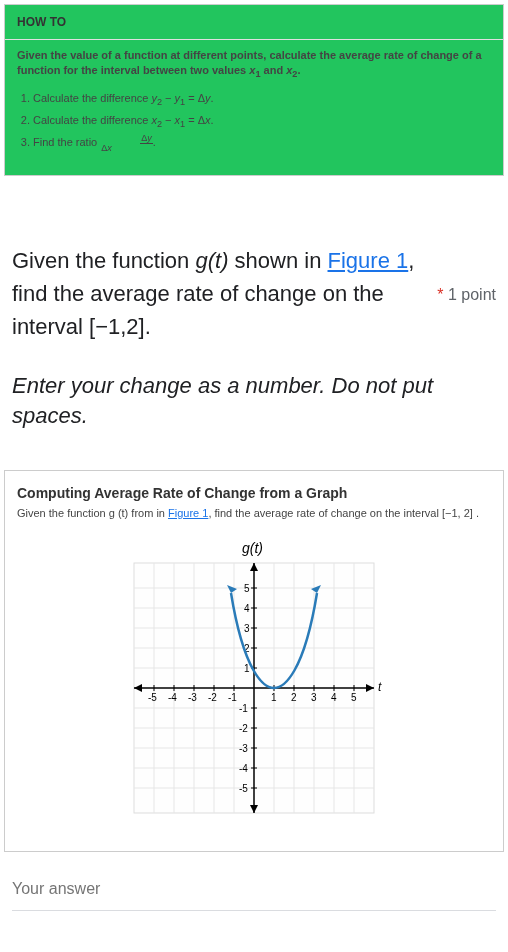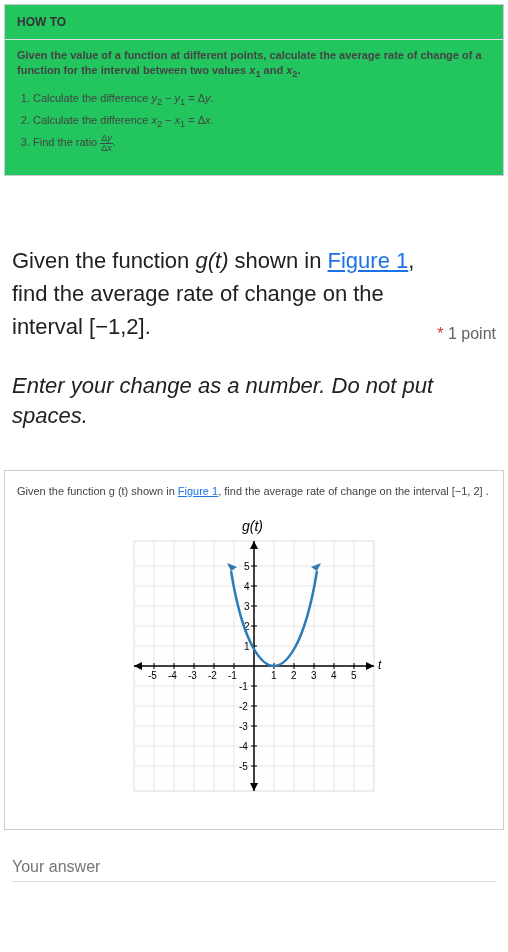--- a/index.html
+++ b/index.html
@@ -5,71 +5,72 @@
 * { box-sizing: border-box; margin: 0; padding: 0; }
 body { font-family: Arial, sans-serif; background: #fff; width: 508px; }
 
 .howto-box { border: 1px solid #ccc; background: #22c55e; margin: 4px; }
 .howto-header { font-size: 12px; font-weight: bold; padding: 10px 12px; color: #333; border-bottom: 1px solid #e0e0e0; }
 .howto-instr { font-size: 11px; font-weight: bold; padding: 8px 12px 2px 12px; color: #444; line-height: 1.4; }
 .howto-steps { font-size: 11px; padding: 6px 12px 22px 28px; color: #444; line-height: 1.7; }
 .howto-steps li { list-style: decimal; }
 
 .question-block { padding: 28px 12px 10px 12px; margin-top: 40px; }
-.q-row { display: flex; align-items: flex-end; }
+.q-row { display: flex; align-items: center; }
 .q-text { font-size: 22px; color: #202124; flex: 1; line-height: 1.5; }
 .q-text .func { font-style: italic; }
 .fig-link { color: #1a73e8; text-decoration: underline; }
 .points { font-size: 16px; color: #5f6368; white-space: nowrap; margin-left: 16px; padding-top: 4px; }
 .req-star { color: #d93025; }
 .instruct { font-size: 22px; font-style: italic; color: #202124; margin-top: 28px; line-height: 1.4; }
 
 .example-box { border: 1px solid #ccc; margin: 28px 4px 4px 4px; padding: 14px 12px 18px 12px; }
 .ex-title { font-size: 14px; font-weight: bold; color: #333; margin-bottom: 6px; }
 .ex-text { font-size: 11px; color: #444; }
 .ex-text .fl { color: #1a73e8; text-decoration: underline; }
 
 .graph-wrap { display: flex; justify-content: center; margin-top: 14px; }
 .graph { background: #fff; }
 
-.answer-row { margin: 28px 12px 0 12px; border-bottom: 1px solid #dadce0; padding-bottom: 5px; }
+.answer-row { margin: 28px 12px 0 12px; border-bottom: 1px solid #dadce0; padding-bottom: 12px; }
 .answer-input { border: none; outline: none; font-size: 16px; color: #70757a; width: 100%; background: transparent; }
 </style>
 </head>
 <body>
 
 <div class="howto-box">
   <div class="howto-header">HOW TO</div>
   <div class="howto-instr">
     Given the value of a function at different points, calculate the average rate of change of a function for the interval between two values <i>x</i><sub>1</sub> and <i>x</i><sub>2</sub>.
   </div>
   <ol class="howto-steps">
     <li>Calculate the difference <i>y</i><sub>2</sub> − <i>y</i><sub>1</sub> = Δ<i>y</i>.</li>
     <li>Calculate the difference <i>x</i><sub>2</sub> − <i>x</i><sub>1</sub> = Δ<i>x</i>.</li>
-    <li>Find the ratio <span style="display:inline-block;vertical-align:middle;font-size:9px;line-height:1;"><span style="display:block;border-bottom:1px solid #444;padding:0 1px;">Δ<i>y</i></span><span style="display:block;padding:0 1px;">Δ<i>x</i></span></span>.</li>
+    <li>Find the ratio <span style="display:inline-block;vertical-align:middle;font-size:9px;line-height:1;"><span style="display:block;border-bottom:1px solid #444;padding:0 1px;margin-left:40px;">Δ<i>y</i></span><span style="display:block;padding:0 1px;">Δ<i>x</i></span></span>.</li>
   </ol>
 </div>
 
 <div class="question-block">
   <div class="q-row">
     <div class="q-text">
       <span>Given the function </span><span class="func">g(t)</span><span> shown in </span>
       <a href="#" class="fig-link">Figure 1</a><span>, find the average rate of change on the interval [−1,2].</span>
     </div>
     <div class="points">
       <span class="req-star">*</span>
       <span>1 point</span>
     </div>
   </div>
   <div class="instruct">Enter your change as a number. Do not put spaces.</div>
 </div>
 
 <div class="example-box">
+  <div class="ex-title">Computing Average Rate of Change from a Graph</div>
   <div class="ex-text">
-    <span>Given the function g (t) shown in </span><a href="#" class="fl">Figure 1</a><span>, find the average rate of change on the interval [−1, 2] .</span>
+    <span>Given the function g (t) from in </span><a href="#" class="fl">Figure 1</a><span>, find the average rate of change on the interval [−1, 2] .</span>
   </div>
   <div class="graph-wrap">
     <svg class="graph" width="260" height="300" viewBox="0 0 260 300">
 
       <rect x="10" y="30" width="240" height="250" fill="#fefefe" stroke="#ddd"></rect>
 
       <g stroke="#e6e6e6" stroke-width="1">
         <line x1="30" y1="30" x2="30" y2="280"></line>
           <line x1="50" y1="30" x2="50" y2="280"></line>
           <line x1="70" y1="30" x2="70" y2="280"></line>

